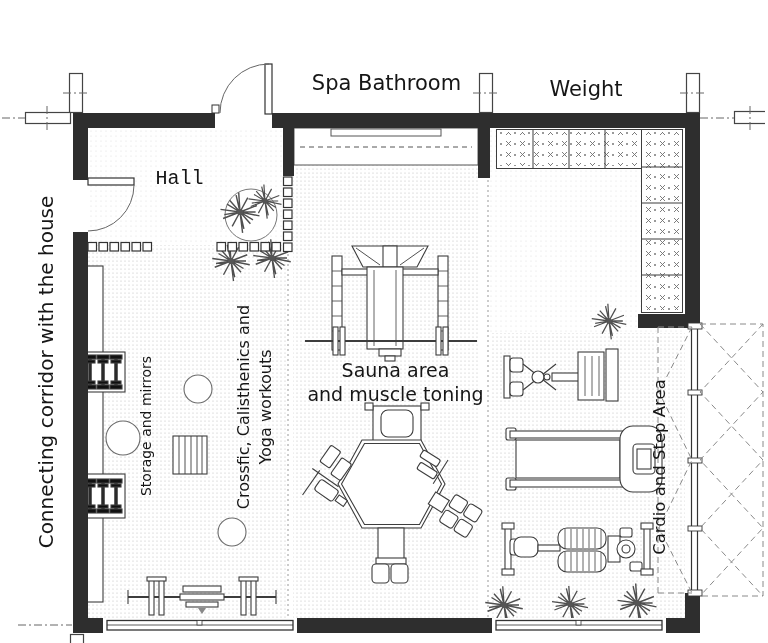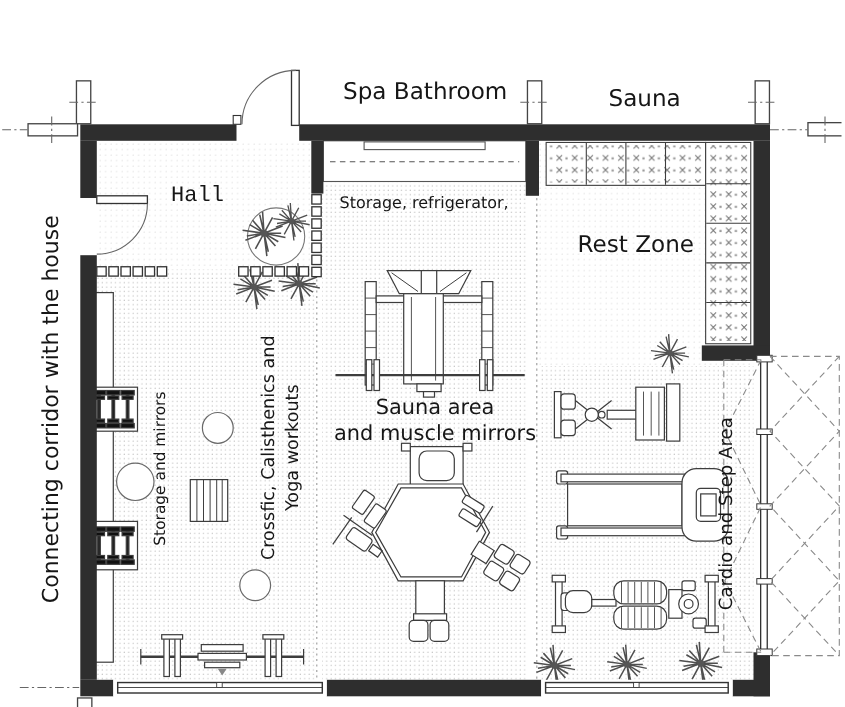--- a/index.html
+++ b/index.html
@@ -323,30 +323,28 @@
       <line x1="680" y1="53" x2="706" y2="53"></line>
       <line x1="700" y1="78" x2="734" y2="78"></line>
       <line x1="750" y1="66" x2="750" y2="90"></line>
       <line x1="64" y1="611" x2="90" y2="611"></line>
       <line x1="18" y1="585" x2="72" y2="585"></line>
     </g>
   </g>
 </svg>
 
   <div class="label l-spa">Spa Bathroom</div>
-  <div class="label l-sauna">Sauna</div>
+  <div class="label l-sauna">Weight</div>
   <div class="label vlabel l-corridor">Connecting corridor with the house</div>
   <div class="label l-hall">Hall</div>
   <div class="label l-storequip">
-    <div>Storage, refrigerator,</div>
   </div>
-  <div class="label l-rest">Rest Zone</div>
   <div class="label vlabel l-mirrors">Storage and mirrors</div>
   <div class="label vlabel l-workout">
     <div>Crossfic, Calisthenics and</div>
     <div>Yoga workouts</div>
   </div>
   <div class="label l-weight">
     <div>Sauna area</div>
-    <div>and muscle mirrors</div>
+    <div>and muscle toning</div>
   </div>
   <div class="label vlabel l-cardio">Cardio and Step Area</div>
 </div>
 
 </body></html>

